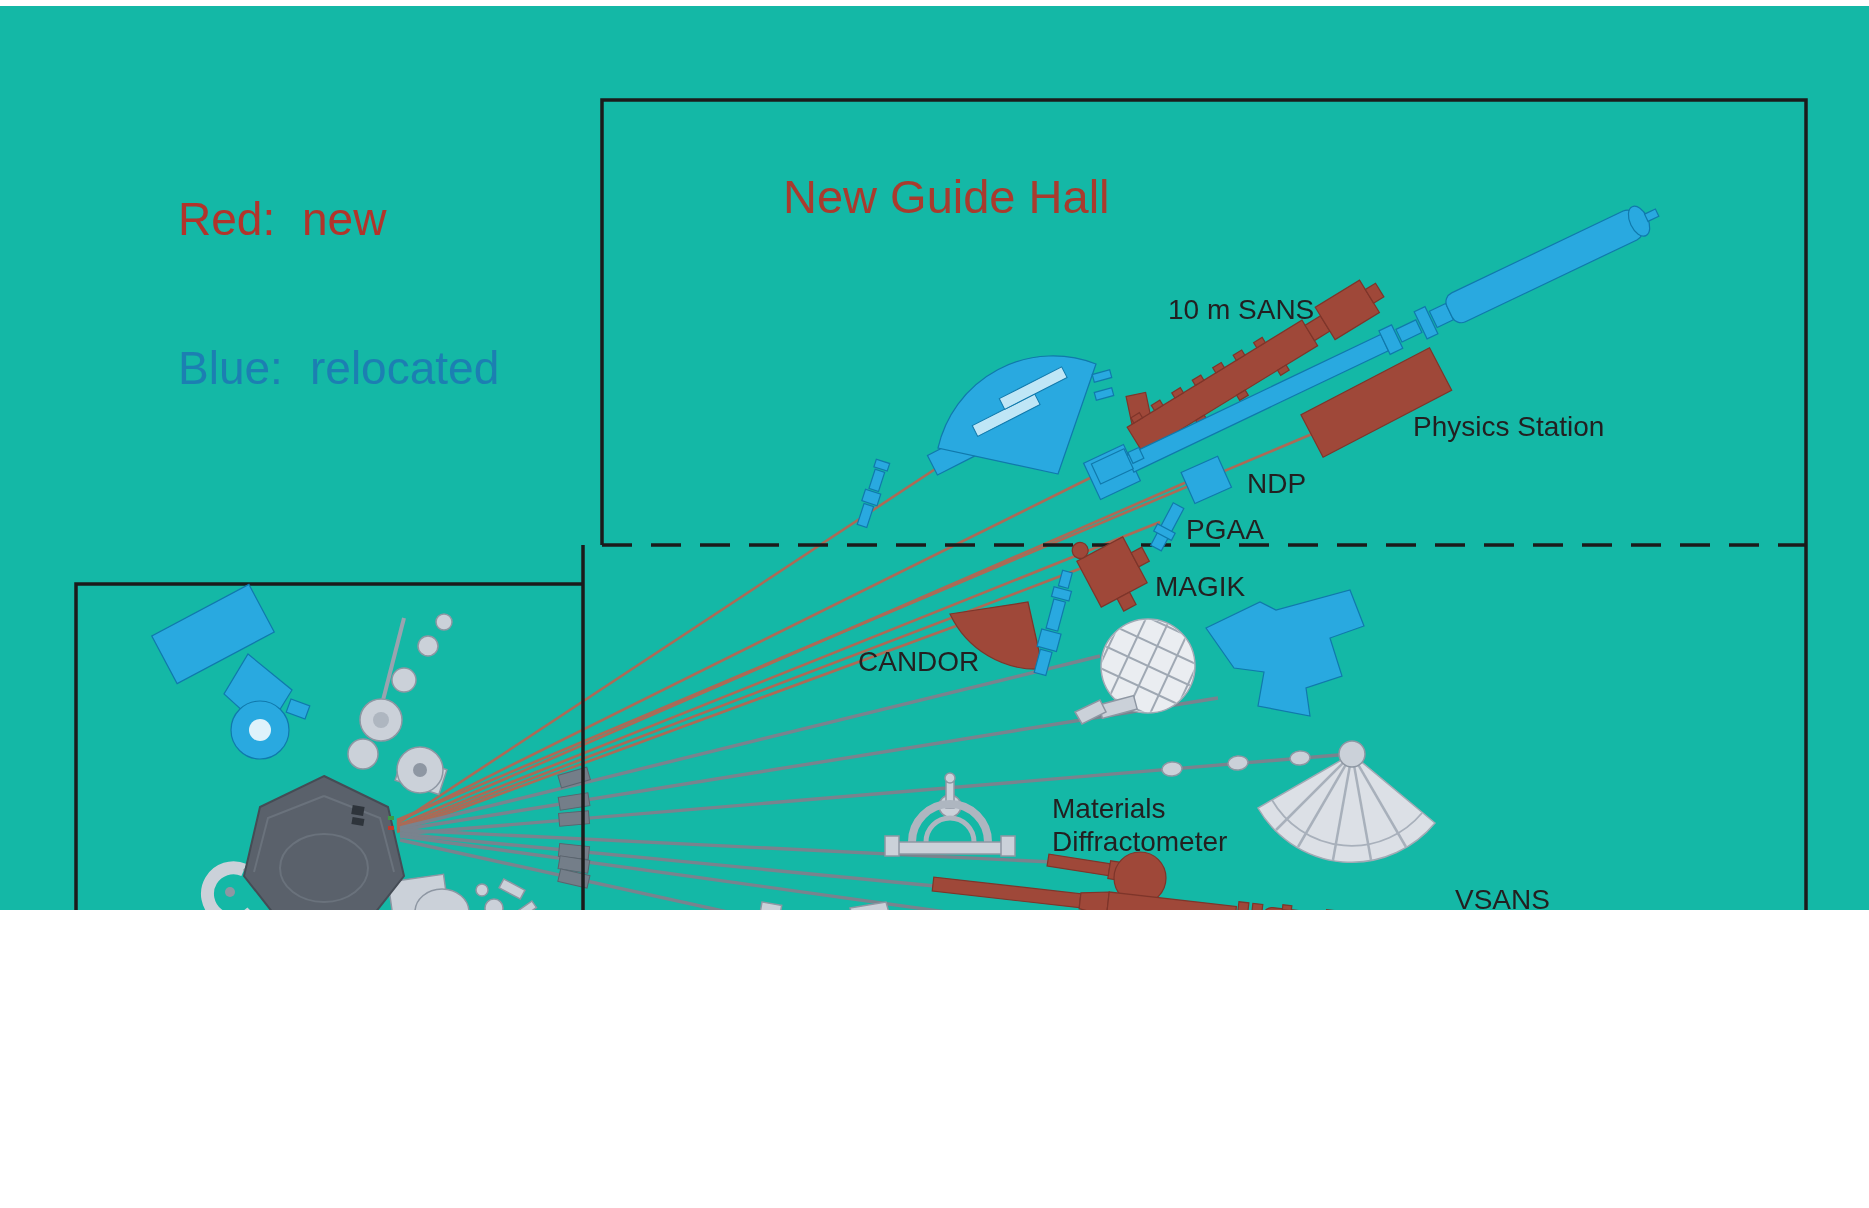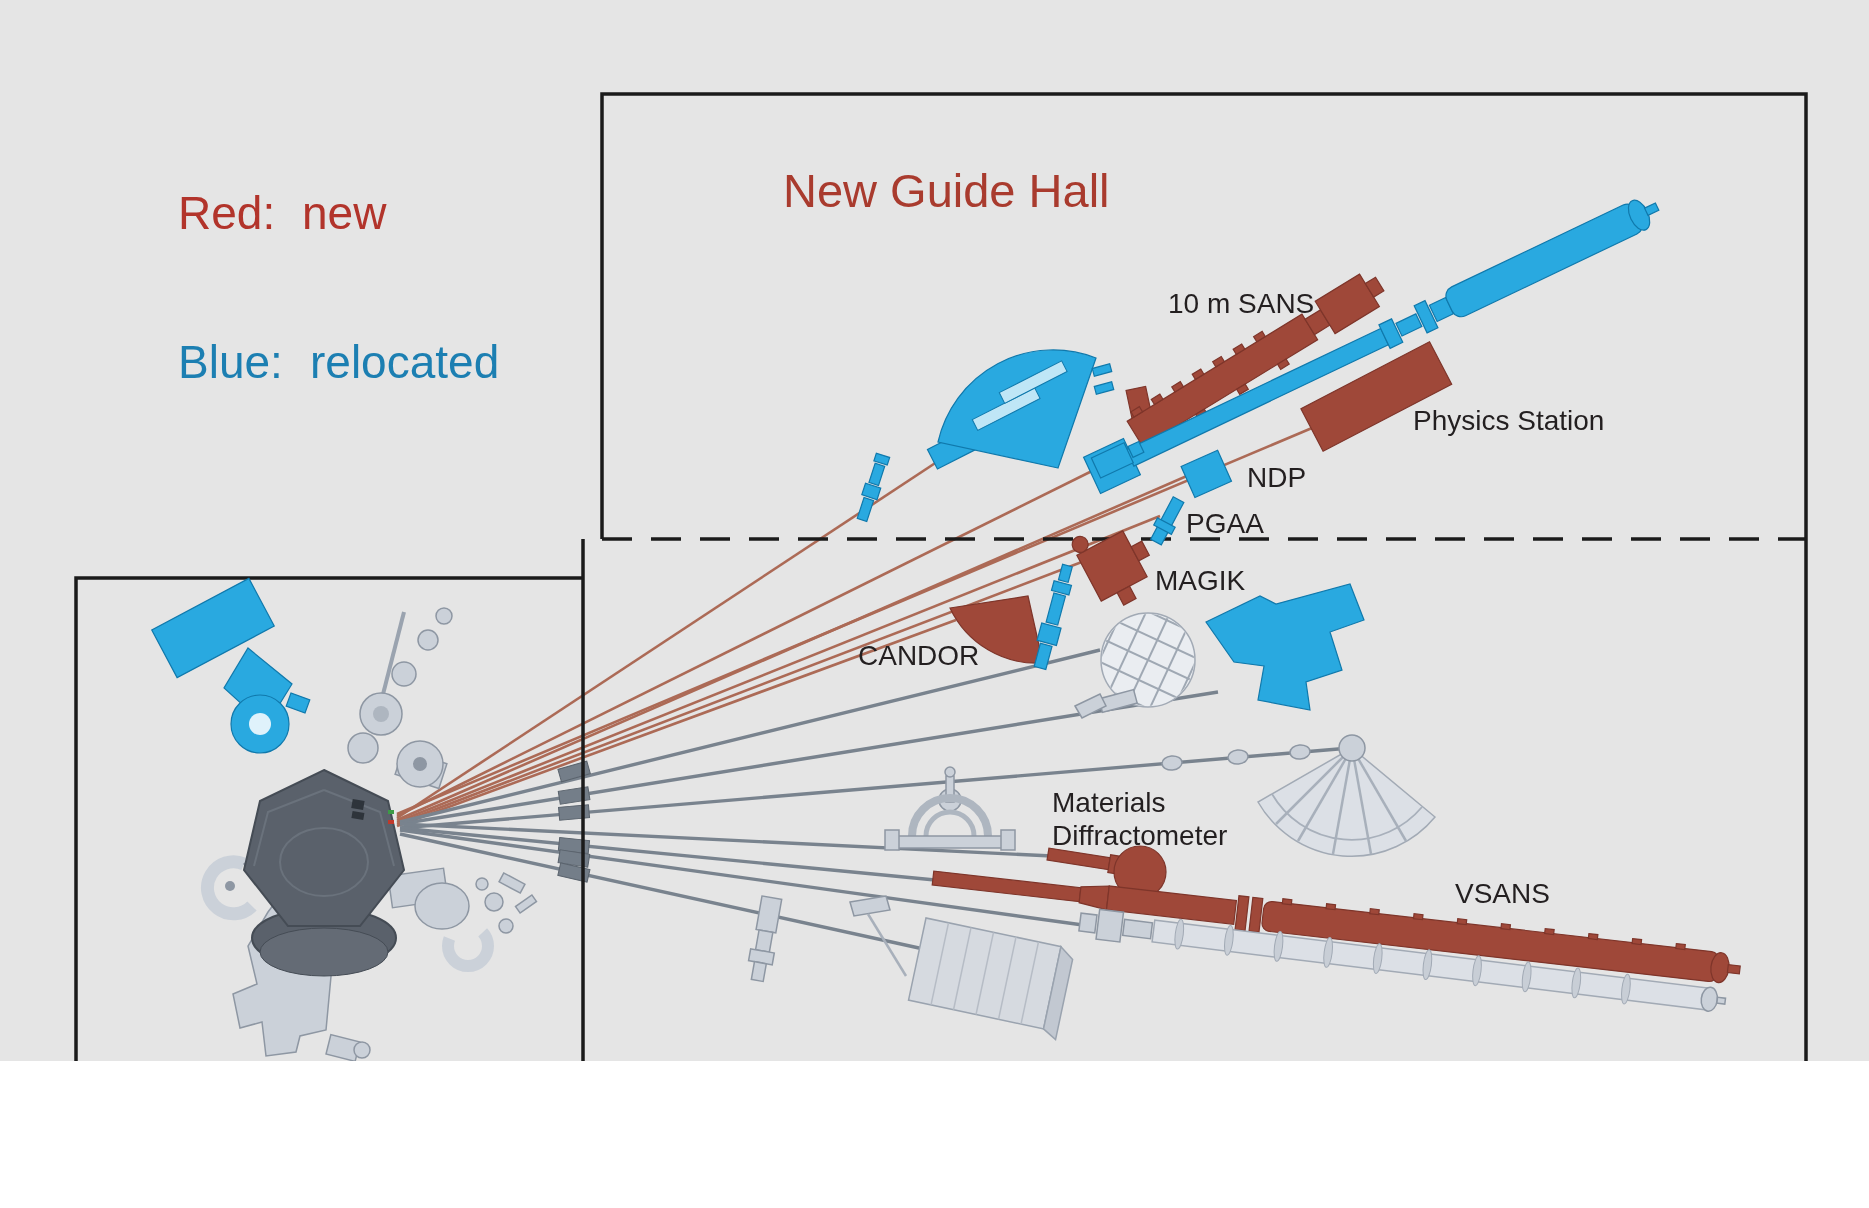--- a/index.html
+++ b/index.html
@@ -1,17 +1,17 @@
 <!DOCTYPE html>
 <html><head>
 <meta charset="utf-8">
 <style>
   html,body{margin:0;padding:0;background:#ffffff;}
-  #stage{position:relative;width:1869px;height:1061px;background:#e5e5e5;overflow:hidden;
-         font-family:"Liberation Sans", sans-serif;}
+  #stage{position:relative;width:1869px;height:904px;background:#14b8a6;overflow:hidden;
+         font-family:"Liberation Sans", sans-serif;margin-top:6px;}
   svg{position:absolute;left:0;top:0;}
   text{font-family:"Liberation Sans", sans-serif;}
   .lbl{font-size:28px;fill:#231F20;}
   .title{font-size:47px;fill:#A93B2E;}
   .legend-red{font-size:46px;fill:#B2342B;}
   .legend-blue{font-size:46px;fill:#1C7FB2;}
   .redline{stroke:#AC6A56;stroke-width:2.6;fill:none;}
   .grayline{stroke:#79838E;stroke-width:3.4;fill:none;}
   .thinstrut{stroke:#A8B0BB;stroke-width:2.5;fill:none;}
   .boxline{stroke:#1B1B1B;stroke-width:3.5;fill:none;}

